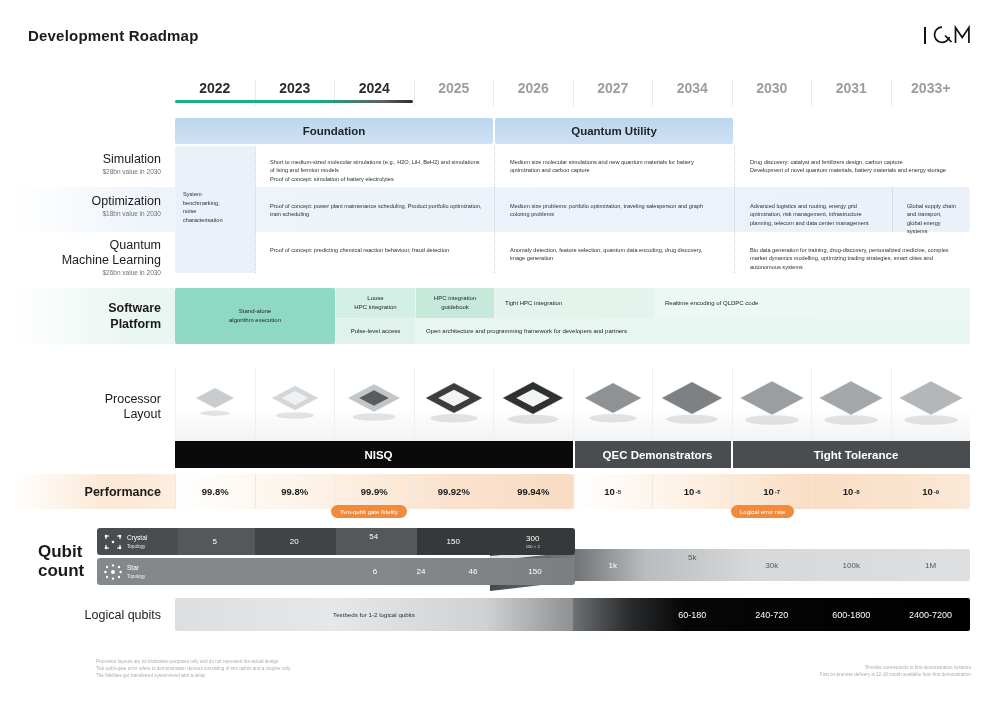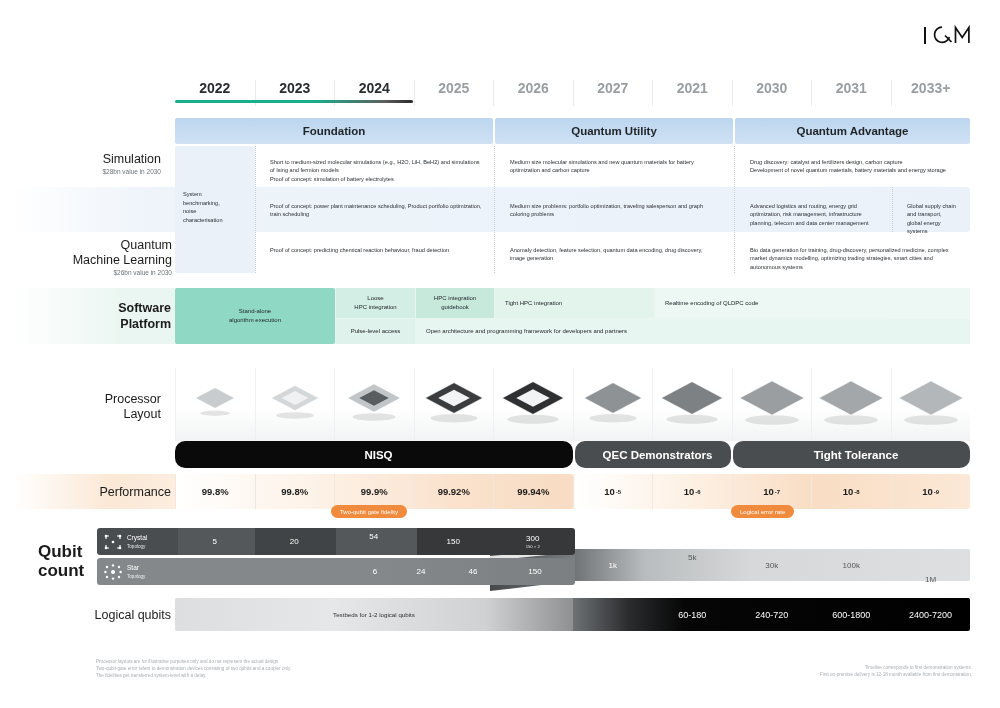--- a/index.html
+++ b/index.html
@@ -55,34 +55,34 @@
     padding-right:14px; color:#1b1b1b;
   }
   .rowlabel .nm { font-size:12.5px; line-height:15px; }
   .rowlabel .vl { font-size:6.5px; color:#6d7275; margin-top:1px; }
   .cellgroup { position:absolute; top:0; height:100%; font-size:5.6px; line-height:8.4px; color:#2b2f33; padding:8px 8px 0 8px; }
   .divline { position:absolute; top:0; width:1px; height:100%; border-left:1px dotted #c9ced2; }
 
   
   .swlabel {
     position:absolute; left:28px; width:147px;
-    text-align:right; padding-right:4px;
+    text-align:right; padding-right:14px;
     font-size:12.5px; font-weight:bold; line-height:16px;
     display:flex; align-items:center; justify-content:flex-end;
   }
   .swblock { position:absolute; font-size:6px; line-height:9px; color:#22262a; text-align:center;
              display:flex; align-items:center; justify-content:center; padding:0 4px; }
 
   
   .proccell { position:absolute; top:0; height:100%; border-left:1px solid #eef0f1;
               background:linear-gradient(180deg,#ffffff 0%,#ffffff 55%,#f2f3f4 100%); }
   .chipwrap { position:absolute; left:50%; top:50%; transform:translate(-50%,-50%); }
 
   .darkbar { position:absolute; height:27px; display:flex; align-items:center; justify-content:center;
-             color:#fff; font-size:11.5px; font-weight:bold; border-radius:10px;padding-left:9px; }
+             color:#fff; font-size:11.5px; font-weight:bold; border-radius:0;padding-left:9px; }
 
   
   .perfcell { position:absolute; top:0; height:100%; display:flex; align-items:center;
               justify-content:center; font-size:9.5px; font-weight:bold; color:#1b1b1b;
               border-left:1px solid #f0e7de; }
   .perfcell sup { font-size:6px; font-weight:bold; margin-left:1px; vertical-align:super; }
   .pill { position:absolute; height:13px; border-radius:7px; background:#f08a3c;
           color:#fff; font-size:6px; display:flex; align-items:center; justify-content:center;
           padding:0 9px; white-space:nowrap; }
 
@@ -102,58 +102,62 @@
             color:#fff; font-size:9px; }
 
   
   .foot { position:absolute; font-size:4.6px; line-height:7px; color:#a9adb1; }
 </style>
 </head>
 <body>
 
 <div class="sheet">
 
+  <div class="title">Development Roadmap</div>
 
   <div class="logo">
     <span class="bar"></span>
     <svg width="44" height="22" viewBox="0 0 44 22">
       <path d="M12 3.2 A7.6 7.6 0 1 0 19.4 13" fill="none" stroke="#111" stroke-width="1.7"></path>
       <path d="M15 11.5 L21.5 18" stroke="#111" stroke-width="1.7" fill="none"></path>
       <path d="M25.5 19 L25.5 3.5 L32.2 13.5 L38.9 3.5 L38.9 19" fill="none" stroke="#111" stroke-width="1.7"></path>
     </svg>
   </div>
 
   <div class="yearrow">
     <div class="yearcell active" style="left:0px">2022</div>
     <div class="yearcell active" style="left:79.5px">2023</div>
     <div class="yearcell active" style="left:159px">2024</div>
     <div class="yearcell" style="left:238.5px">2025</div>
     <div class="yearcell" style="left:318px">2026</div>
     <div class="yearcell" style="left:397.5px">2027</div>
-    <div class="yearcell" style="left:477px">2021</div>
+    <div class="yearcell" style="left:477px">2034</div>
     <div class="yearcell" style="left:556.5px">2030</div>
     <div class="yearcell" style="left:636px">2031</div>
     <div class="yearcell" style="left:715.5px">2033+</div>
   </div>
   <div class="yearunderline"></div>
 
   <div class="phase" style="left:175px;width:318px">Foundation</div>
   <div class="phase" style="left:495px;width:238px">Quantum Utility</div>
-  <div class="phase" style="left:735px;width:235px">Quantum Advantage</div>
 
   <div style="position:absolute;left:175px;top:146px;width:795px;height:41px;background:#fff;"></div>
   <div class="rowlabel" style="left:15px;top:152px;">
     <div class="nm">Simulation</div>
     <div class="vl">$28bn value in 2030</div>
   </div>
 
   <div style="position:absolute;left:13px;top:187px;width:957px;height:45px;background:linear-gradient(90deg,#ffffff 0%,#eef4fa 14%,#eaf1f9 100%);border-radius:3px;"></div>
+  <div class="rowlabel" style="left:15px;top:194px;">
+    <div class="nm">Optimization</div>
+    <div class="vl">$18bn value in 2030</div>
+  </div>
 
   <div style="position:absolute;left:175px;top:232px;width:795px;height:41px;background:#fff;"></div>
-  <div class="rowlabel" style="left:26px;top:238px;">
+  <div class="rowlabel" style="left:15px;top:238px;">
     <div class="nm" style="white-space:pre-line">Quantum
 Machine Learning</div>
     <div class="vl">$26bn value in 2030</div>
   </div>
 
   <div style="position:absolute;left:175px;top:146px;width:80px;height:127px;background:#eaf1f9;border-radius:2px;"></div>
   <div style="position:absolute;left:183px;top:190px;width:72px;font-size:5.6px;line-height:8.6px;color:#2b2f33;white-space:pre-line;">System
 benchmarking,
 noise
 characterisation</div>
@@ -294,21 +298,21 @@
             <polygon points="34,2 66,19 34,36 2,19" fill="none" stroke="#ffffff" stroke-width="0.7" opacity="0.65"></polygon>
           </svg></div>
       </div>
     </div>
 
   <div class="darkbar" style="left:175px;top:441px;width:398px;background:#0a0a0a">NISQ</div>
   <div class="darkbar" style="left:575px;top:441px;width:156px;background:#4a4d50">QEC Demonstrators</div>
   <div class="darkbar" style="left:733px;top:441px;width:237px;background:#4a4d50">Tight Tolerance</div>
 
   <div style="position:absolute;left:13px;top:474px;width:957px;height:35px;background:linear-gradient(90deg,#ffffff 0%,#fbe8d5 10%,#fdf1e6 22%,#ffffff 100%);border-radius:3px;"></div>
-  <div class="swlabel" style="left:28px;top:474px;height:35px;font-weight:normal;">Performance</div>
+  <div class="swlabel" style="left:28px;top:474px;height:35px;font-weight:bold;">Performance</div>
 
   <div style="position:absolute;left:175px;top:474px;width:398px;height:35px;background:linear-gradient(90deg,#ffffff 0%,#fdf2e7 35%,#fae2cd 70%,#f8dcc3 100%);border-radius:3px;"></div>
   <div style="position:absolute;left:575px;top:474px;width:395px;height:35px;background:linear-gradient(90deg,#ffffff 0%,#fdf0e3 30%,#f9ddc4 60%,#fbe8d6 100%);border-radius:3px;"></div>
 
   <div id="perf-cells">
       <div class="perfcell" style="left: 175px; top: 474px; width: 79.5px; height: 35px;">
         <span>99.8%</span>
       </div>
       <div class="perfcell" style="left: 254.5px; top: 474px; width: 79.5px; height: 35px;">
         <span>99.8%</span>
@@ -417,21 +421,21 @@
       <div class="qcell" style="left: 335px; top: 558px; width: 80px; height: 27px;">6</div>
       <div class="qcell" style="left: 395px; top: 558px; width: 52px; height: 27px;">24</div>
       <div class="qcell" style="left: 447px; top: 558px; width: 52px; height: 27px;">46</div>
       <div class="qcell" style="left: 495px; top: 558px; width: 80px; height: 27px;">150</div>
     </div>
   <div id="qubit-merged">
       <div class="qcell" style="left: 573px; top: 549px; width: 79.5px; height: 32px; color: rgb(255, 255, 255);">1k</div>
       <div class="qcell" style="left: 652.5px; top: 549px; width: 79.5px; height: 16px; color: rgb(85, 88, 91);">5k</div>
       <div class="qcell" style="left: 732px; top: 549px; width: 79.5px; height: 32px; color: rgb(85, 88, 91);">30k</div>
       <div class="qcell" style="left: 811.5px; top: 549px; width: 79.5px; height: 32px; color: rgb(85, 88, 91);">100k</div>
-      <div class="qcell" style="left: 891px; top: 563px; width: 79px; height: 32px; color: rgb(85, 88, 91);">1M</div>
+      <div class="qcell" style="left: 891px; top: 549px; width: 79px; height: 32px; color: rgb(85, 88, 91);">1M</div>
     </div>
 
   <div class="swlabel" style="left:28px;top:598px;height:33px;font-weight:normal;">Logical qubits</div>
   <div style="position:absolute;left:175px;top:598px;width:398px;height:33px;background:linear-gradient(90deg,#dcdedf 0%,#e6e7e8 40%,#cfd1d2 78%,#8e9092 100%);border-radius:2px 0 0 2px;
               display:flex;align-items:center;justify-content:center;font-size:6.2px;color:#2b2f33;">Testbeds for 1-2 logical qubits</div>
   <div style="position:absolute;left:573px;top:598px;width:397px;height:33px;background:linear-gradient(90deg,#6f7275 0%,#2a2c2e 14%,#060606 28%,#000000 100%);border-radius:0 2px 2px 0;"></div>
   <div id="logical-cells">
       <div class="lqcell" style="left: 573px; top: 598px; width: 79.5px; height: 33px; margin-top: 24px;">4-36</div>
       <div class="lqcell" style="left: 652.5px; top: 598px; width: 79.5px; height: 33px;">60-180</div>
       <div class="lqcell" style="left: 732px; top: 598px; width: 79.5px; height: 33px;">240-720</div>

